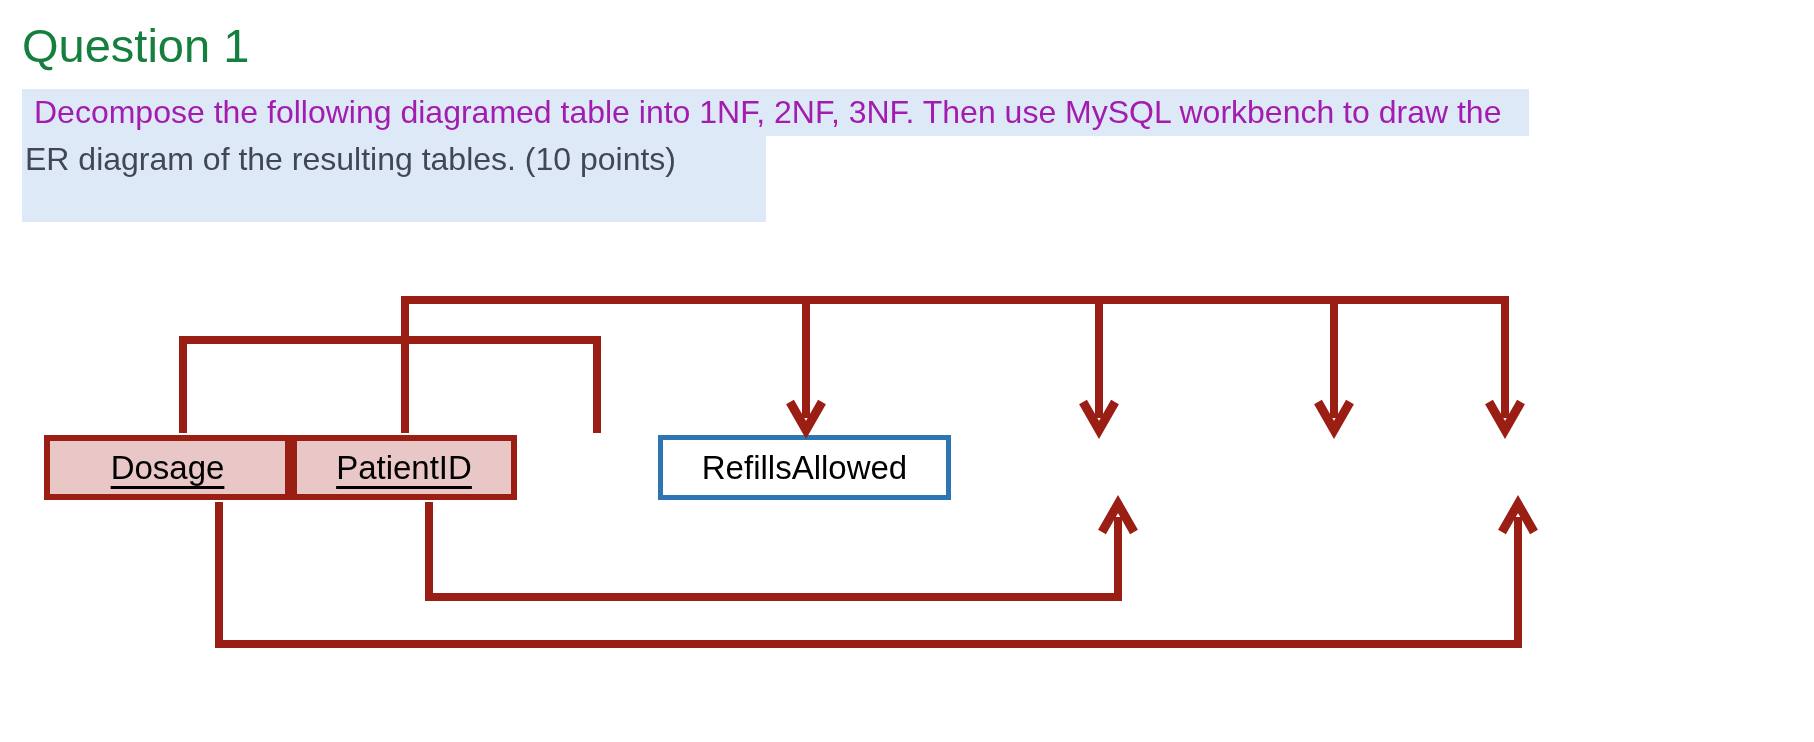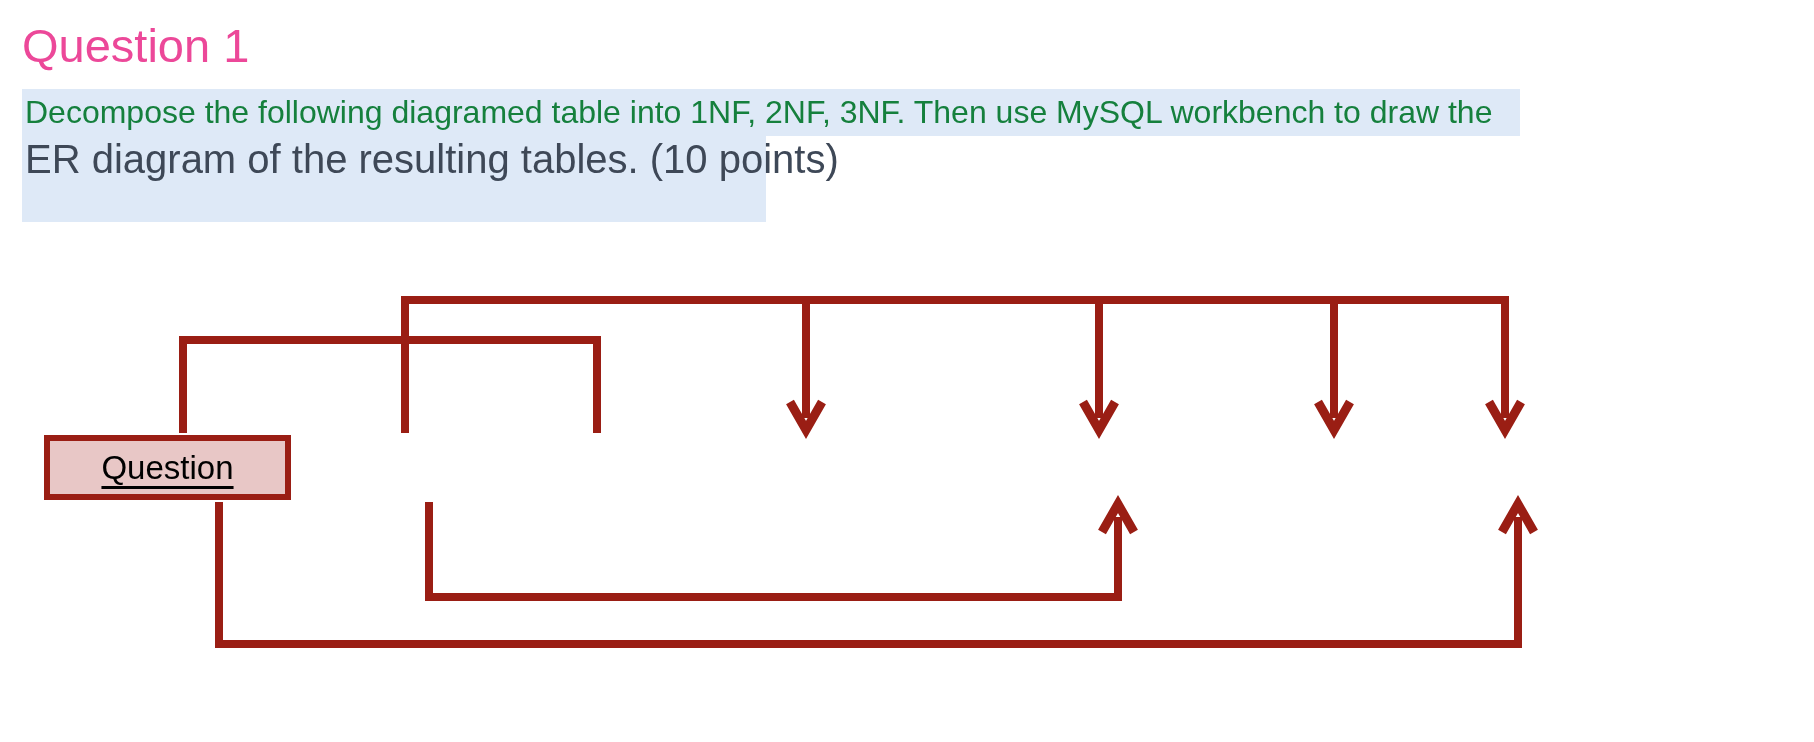--- a/index.html
+++ b/index.html
@@ -11,45 +11,45 @@
     overflow: hidden;
     font-family: "Liberation Sans", sans-serif;
   }
   .heading {
     position: absolute;
     left: 22px;
     top: 18px;
     margin: 0;
     font-size: 47px;
     font-weight: 400;
-    color: #ec4899;
+    color: #15803d;
     white-space: nowrap;
   }
   .hl-line1 {
     position: absolute;
     left: 22px;
     top: 89px;
     height: 47px;
     background: #DEE9F7;
-    color: #15803d;
+    color: #a21caf;
     font-size: 32px;
     line-height: 47px;
-    padding: 0 28px 0 3px;
+    padding: 0 28px 0 12px;
     white-space: nowrap;
     width: fit-content;
   }
   .hl-line2 {
     position: absolute;
     left: 22px;
     top: 136px;
     width: 744px;
     height: 86px;
     background: #DEE9F7;
     color: #3E4857;
-    font-size: 40px;
+    font-size: 32px;
     line-height: 47px;
     padding: 0 0 0 3px;
     box-sizing: border-box;
     white-space: nowrap;
   }
   .cell {
     position: absolute;
     top: 435px;
     height: 65px;
     box-sizing: border-box;
@@ -103,21 +103,23 @@
 
   <div>
     <div class="hl-line1">
       <span>Decompose the following diagramed table into 1NF, 2NF, 3NF. Then use MySQL workbench to draw the</span>
     </div>
     <div class="hl-line2">
       <span>ER diagram of the resulting tables. (10 points)</span>
     </div>
   </div>
 
-  <div class="cell key c-medname">Question</div>
+  <div class="cell key c-medname">Dosage</div>
+  <div class="cell key c-patientid">PatientID</div>
+  <div class="cell nonkey c-refills">RefillsAllowed</div>
 
   <svg class="arrows" viewBox="0 0 1814 742" xmlns="http://www.w3.org/2000/svg">
 
     <path d="M405 433 L405 300 L1505 300 L1505 418"></path>
 
     <path d="M183 433 L183 340 L597 340 L597 433"></path>
 
     <path d="M806 300 L806 418"></path>
     <path d="M1099 300 L1099 418"></path>
     <path d="M1334 300 L1334 418"></path>

